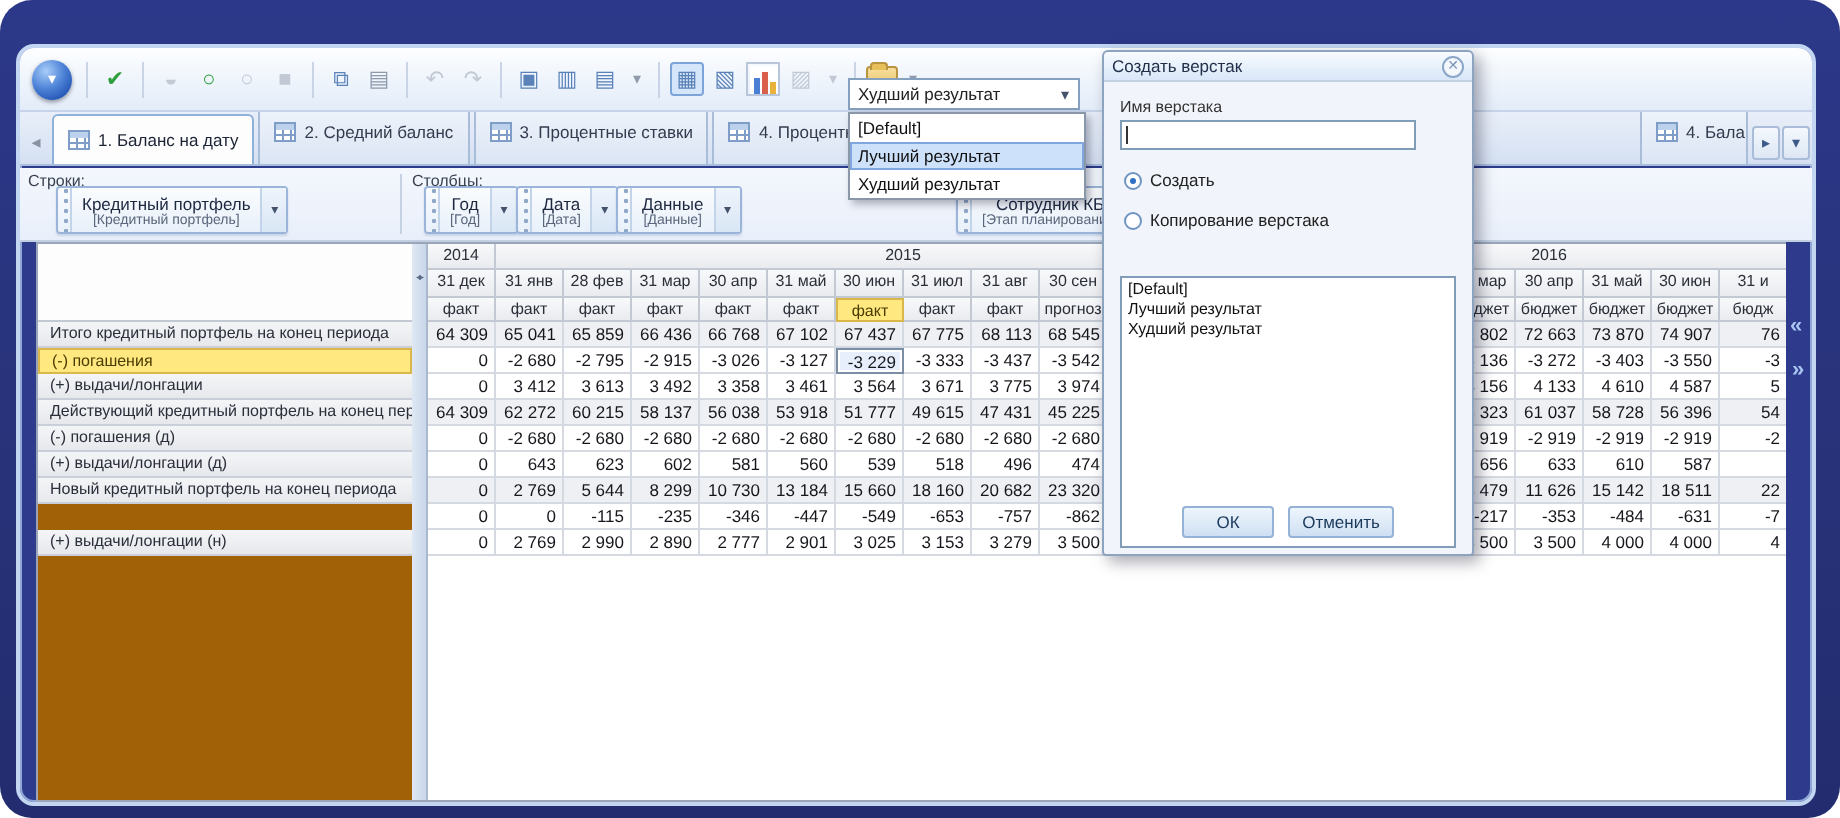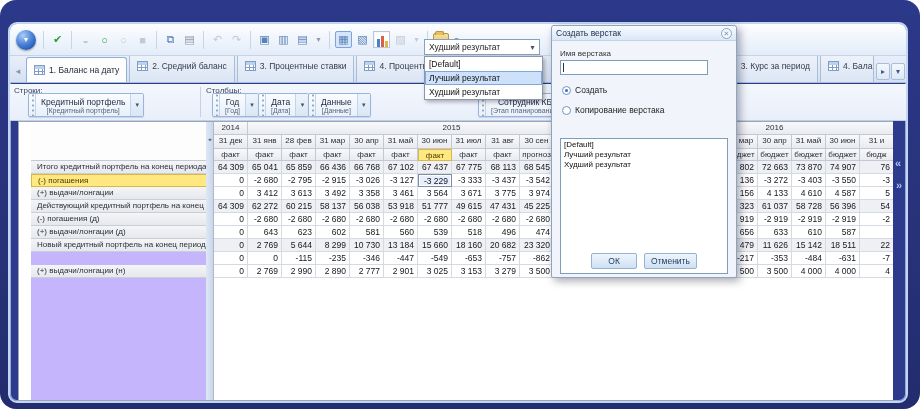--- a/index.html
+++ b/index.html
@@ -76,21 +76,21 @@
   .chip .grip{width:7px;border-right:1px solid #c3d3e8;background:
     radial-gradient(circle,#8fa8c8 1px,transparent 1.2px) 2px 4px/4px 5px repeat-y;}
   .chip .ctext{padding:2px 5px 1px 5px;text-align:center;display:flex;flex-direction:column;justify-content:center;}
   .chip .t1{font-size:8.5px;color:#1d2840;white-space:nowrap;}
   .chip .t2{font-size:7px;color:#5a667c;white-space:nowrap;}
   .chip .caret{width:13px;border-left:1px solid #c3d3e8;display:flex;align-items:center;
     justify-content:center;font-size:7px;color:#44536b;background:linear-gradient(180deg,#eef4fc,#d9e6f5);}
   
   .gridpanel{position:absolute;left:18px;top:121px;width:875px;height:280px;z-index:2;background:#fff;
     border:1px solid #9aa6b8;border-right:none;}
-  .labels{position:absolute;left:12px;top:0;width:199px;height:100%;background:#c4b5fd;border-right:1px solid #c3c9d3;}
+  .labels{position:absolute;left:0;top:0;width:199px;height:100%;background:#a16207;border-right:1px solid #c3c9d3;}
   .corner{position:absolute;left:0;top:0;width:187px;height:39px;background:#fdfdfe;border-bottom:1px solid #c3c9d3;}
   .rlab{position:absolute;left:0;width:187px;height:13px;font-size:8px;color:#2a2f3a;
     padding:1px 3px 0 6px;white-space:nowrap;overflow:hidden;
     background:linear-gradient(180deg,#f4f5f7,#e6e8ec);border-bottom:1px solid #c9ced8;}
   .rlab.yellow{background:#ffe87f;border:1px solid #d9b74a;color:#4a3b00;}
   .splitter{position:absolute;left:187px;top:0;width:8px;height:100%;
     background:linear-gradient(90deg,#dfe8f4,#c9d7ea);border-right:1px solid #aab8cc;}
   .splitter::before{content:"◂▸";display:block;font-size:5px;color:#5a6c86;text-align:center;margin-top:14px;letter-spacing:-1px;}
   .datawrap{position:absolute;left:195px;top:0;right:0;height:100%;overflow:hidden;background:#fff;}
   .dgrid{display:grid;grid-template-columns:repeat(20,34px);grid-template-rows:13px 14px 12px repeat(9,13px);}
@@ -186,24 +186,20 @@
       </div>
       <div class="tab">
         <div class="tgrid"></div>
         <span>4. Процентный доход</span>
       </div>
       <div class="tab">
         <div class="tgrid"></div>
         <span>5. Комис</span>
       </div>
       <div class="tabspacer"></div>
-      <div class="tab">
-        <div class="tgrid"></div>
-        <span>3. Курс за период</span>
-      </div>
       <div class="tab clip">
         <div class="tgrid"></div>
         <span>4. Баланс</span>
       </div>
       <div class="tbtn">▸</div>
       <div class="tbtn">▾</div>
     </div>
 
   <div class="filterbar">
     <span class="flabel" style="left:4px;">Строки:</span>

